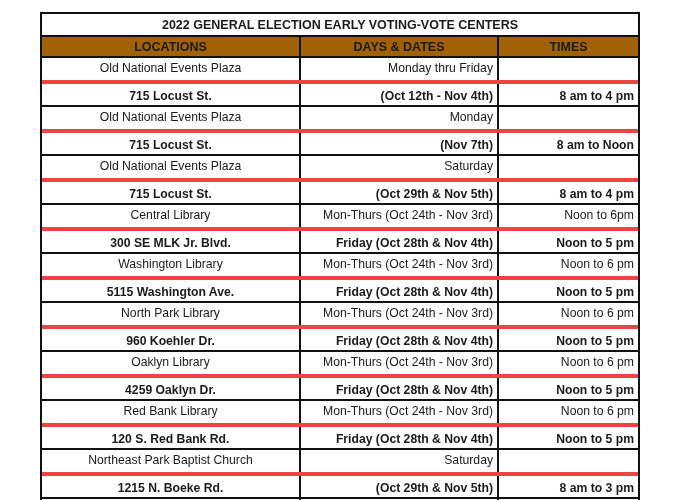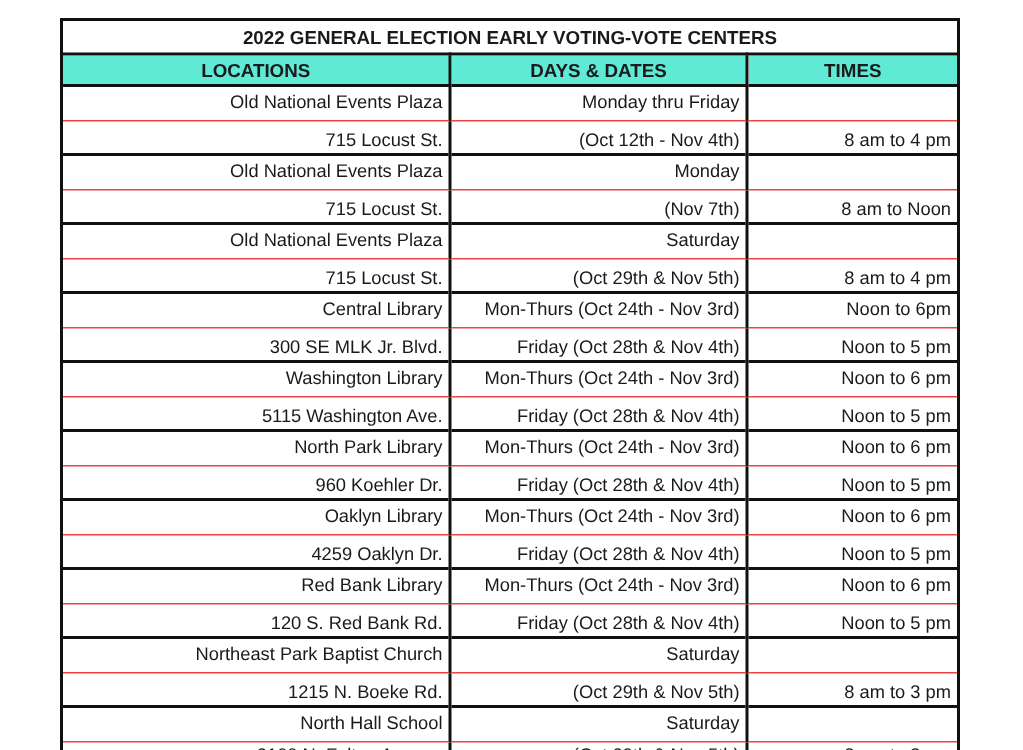--- a/index.html
+++ b/index.html
@@ -3,27 +3,27 @@
 <meta charset="utf-8">
 <style>
   html, body { margin: 0; padding: 0; background: #ffffff; }
   body { width: 682px; height: 500px; position: relative; overflow: hidden;
          font-family: "Liberation Sans", sans-serif; color: #1a1a1a; }
   #sheet { position: absolute; left: 40px; top: 12px; width: 600px;
            border: 2px solid #111; box-sizing: border-box; }
   table { border-collapse: collapse; width: 100%; table-layout: fixed; }
   td, th { padding: 0 4px; font-size: 12.2px; line-height: 16px; white-space: nowrap; overflow: hidden; }
   .title td { text-align: center; font-weight: bold; height: 21px; border-bottom: 2px solid #111; font-size: 12.5px; }
-  .hdr th { background: #5eead4; font-weight: bold; height: 19px; border-bottom: 2px solid #111; font-size: 12.5px; }
+  .hdr th { background: #a16207; font-weight: bold; height: 19px; border-bottom: 2px solid #111; font-size: 12.5px; }
   .hdr th + th, td.c2, td.c3 { border-left: 2px solid #111; }
-  td.c1 { text-align: right; margin-top: 36px; }
+  td.c1 { text-align: center; margin-top: 36px; }
   td.c2, td.c3 { text-align: right; }
   tr.r td { height: 20px; }
   tr.first td { border-top: 2px solid #111; vertical-align: top; padding-top: 2px; }
-  tr.second td { border-top: 1px solid #ef4444; vertical-align: bottom; padding-bottom: 1px; }
+  tr.second td { border-top: 4px solid #ef4444; vertical-align: bottom; padding-bottom: 1px; font-weight: bold; }
 </style>
 </head>
 <body>
 
 <div id="sheet">
 <table>
   <colgroup>
     <col style="width:258px">
         <col style="width:198px">
         <col style="width:140px">

